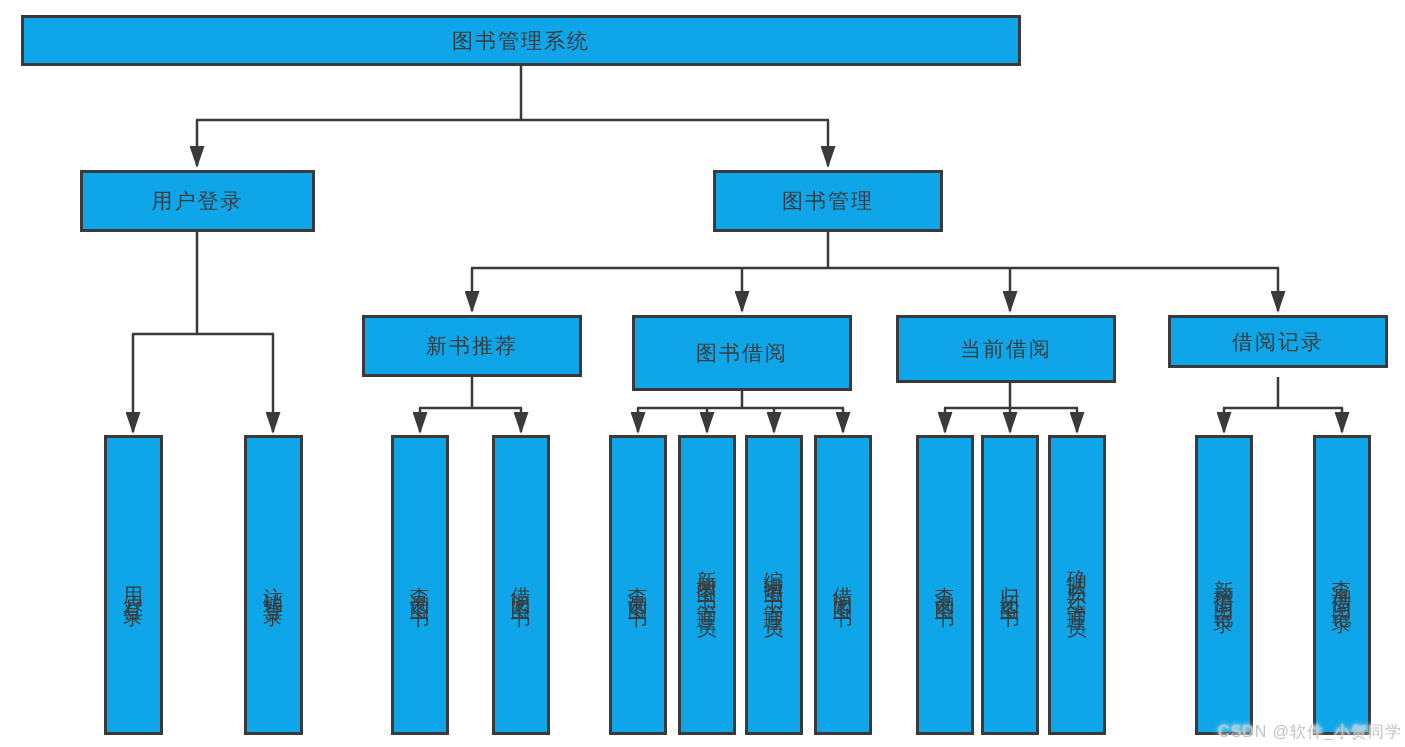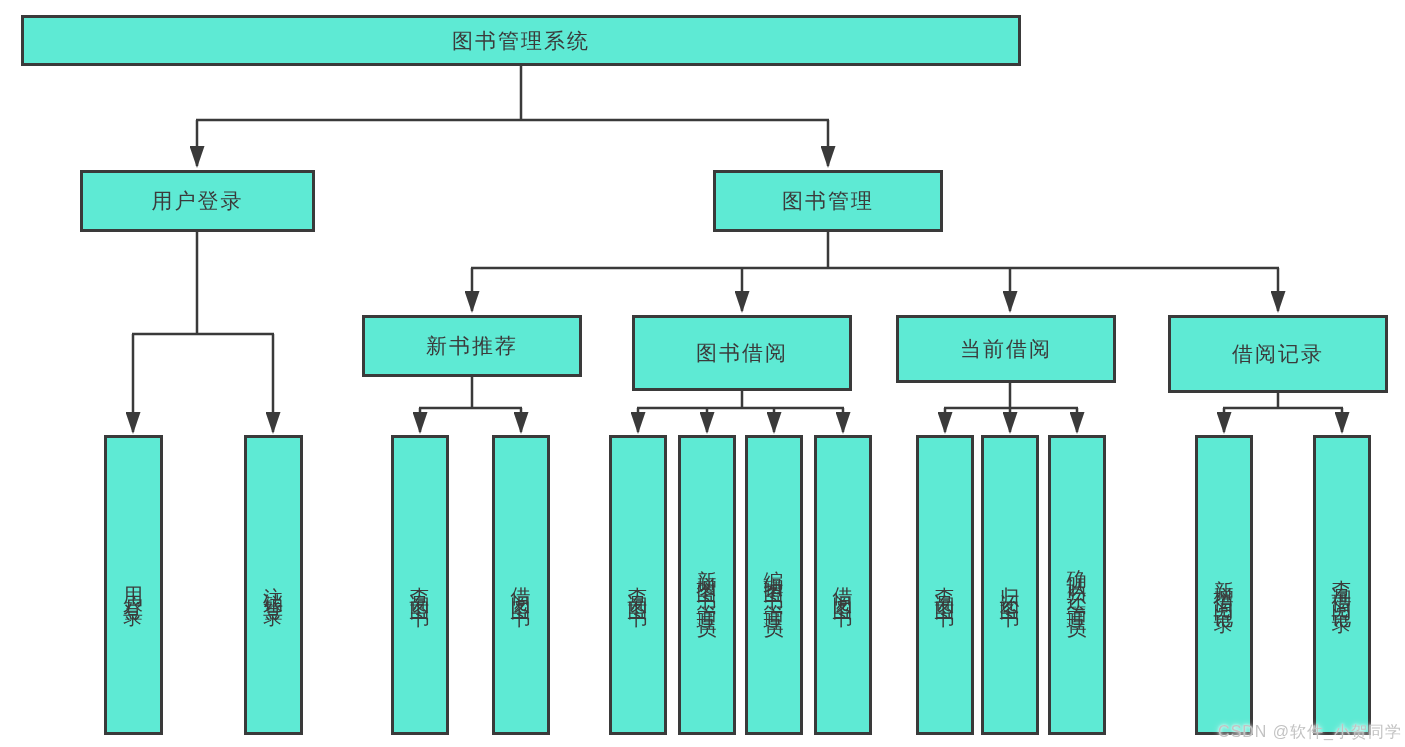--- a/index.html
+++ b/index.html
@@ -8,21 +8,21 @@
     width:1405px;height:747px;
     background:#ffffff;
     font-family:"Liberation Sans","DejaVu Sans",sans-serif;
     overflow:hidden;
   }
   .wires{position:absolute;left:0;top:0;z-index:1;}
   .node{
     position:absolute;
     box-sizing:border-box;
     border:3px solid #3a3a3a;
-    background:#5eead4;
+    background:#0ea5e9;
     color:#3b3b3b;
     display:flex;
     align-items:center;
     justify-content:center;
     z-index:2;
   }
   .node.h{
     font-size:21px;
     letter-spacing:2px;
     white-space:nowrap;
@@ -95,21 +95,21 @@
   </svg>
 
   <div class="node h" style="left:21px;top:15px;width:1000px;height:51px">图书管理系统</div>
 
   <div class="node h" style="left:80px;top:170px;width:235px;height:62px">用户登录</div>
   <div class="node h" style="left:362px;top:315px;width:220px;height:62px">新书推荐</div>
 
   <div class="node h" style="left:713px;top:170px;width:230px;height:62px">图书管理</div>
   <div class="node h" style="left:632px;top:315px;width:220px;height:76px">图书借阅</div>
   <div class="node h" style="left:896px;top:315px;width:220px;height:68px">当前借阅</div>
-  <div class="node h" style="left:1168px;top:315px;width:220px;height:78px">借阅记录</div>
+  <div class="node h" style="left:1168px;top:315px;width:220px;height:53px">借阅记录</div>
 
   <div class="node v" style="left:104px;top:435px;width:59px;height:300px">用户登录</div>
   <div class="node v" style="left:244px;top:435px;width:59px;height:300px">注销登录</div>
 
   <div class="node v" style="left:391px;top:435px;width:58px;height:300px">查询图书</div>
   <div class="node v" style="left:492px;top:435px;width:58px;height:300px">借阅图书</div>
 
   <div class="node v" style="left:609px;top:435px;width:58px;height:300px">查询图书</div>
   <div class="node v" style="left:678px;top:435px;width:58px;height:300px">新增图书（管理员）</div>
   <div class="node v" style="left:745px;top:435px;width:58px;height:300px">编辑图书（管理员）</div>

